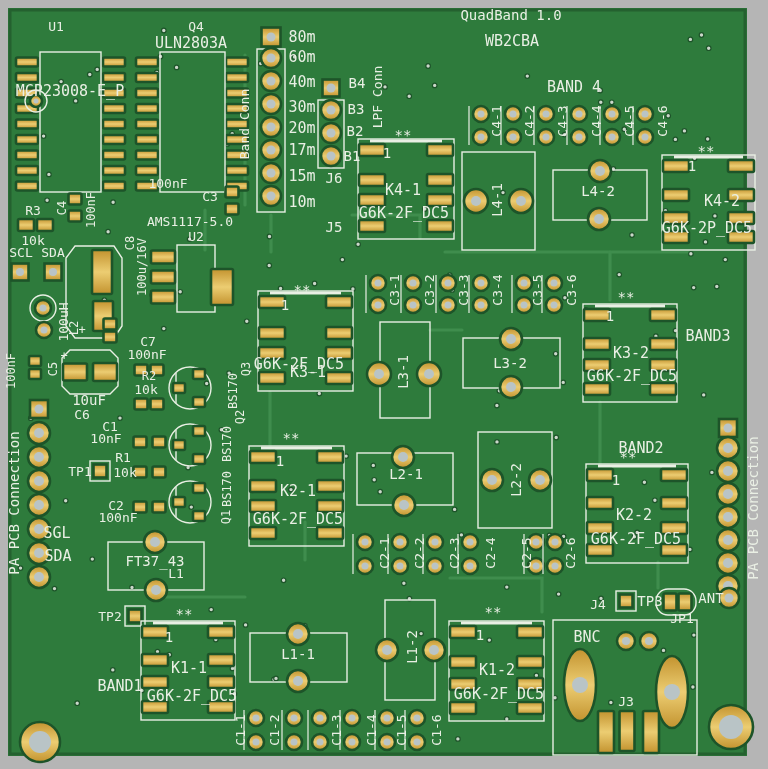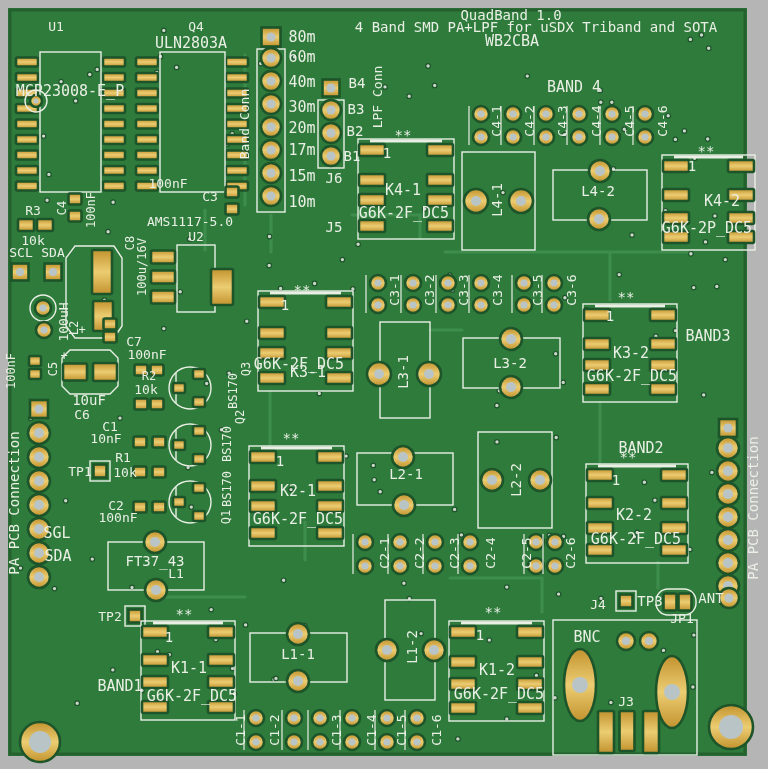--- a/index.html
+++ b/index.html
@@ -612,21 +612,20 @@
       <circle cx="40" cy="742" r="20" fill="url(#gp)" stroke="#1d5429" stroke-width="2.6"></circle>
       <circle cx="40" cy="742" r="11" fill="#b9c4c6"></circle>
       <circle cx="731" cy="727" r="22" fill="url(#gp)" stroke="#1d5429" stroke-width="2.6"></circle>
       <circle cx="731" cy="727" r="12" fill="#b9c4c6"></circle>
       <circle cx="36" cy="101" r="11" fill="none" stroke="#e9efe4" stroke-width="1.4"></circle>
       <circle cx="36" cy="101" r="6" fill="url(#gp)" stroke="#1d5429" stroke-width="2.6"></circle>
       <circle cx="36" cy="101" r="2.5" fill="#b9c4c6"></circle>
     </svg>
   <div id="silk">
     <div class="ttl" style="left:511px;top:15px;font-size:14px;position:absolute">QuadBand 1.0</div>
-    <div class="ttl" style="left:536px;top:27px;font-size:14px;position:absolute">4 Band SMD PA+LPF for uSDX Triband and SOTA</div>
     <div class="ttl" style="left:512px;top:41px;font-size:15px;position:absolute">WB2CBA</div>
   <div class="lb" style="left: 56px; top: 26px; font-size: 13px; transform: translate(-50%, -50%) rotate(0deg);">U1</div>
       <div class="lb" style="left: 70px; top: 43px; font-size: 15px; transform: translate(-50%, -50%) rotate(0deg); margin-top: 48px;">MCP23008-E_P</div>
       <div class="lb" style="left: 196px; top: 26px; font-size: 13px; transform: translate(-50%, -50%) rotate(0deg);">Q4</div>
       <div class="lb" style="left: 191px; top: 43px; font-size: 15px; transform: translate(-50%, -50%) rotate(0deg);">ULN2803A</div>
       <div class="lb" style="left: 244px; top: 124px; font-size: 13px; transform: translate(-50%, -50%) rotate(-90deg);">Band Conn</div>
       <div class="lb" style="left: 302px; top: 37px; font-size: 15px; transform: translate(-50%, -50%) rotate(0deg);">80m</div>
       <div class="lb" style="left: 302px; top: 57px; font-size: 15px; transform: translate(-50%, -50%) rotate(0deg);">60m</div>
       <div class="lb" style="left: 302px; top: 82px; font-size: 15px; transform: translate(-50%, -50%) rotate(0deg);">40m</div>
       <div class="lb" style="left: 302px; top: 107px; font-size: 15px; transform: translate(-50%, -50%) rotate(0deg);">30m</div>
@@ -649,21 +648,21 @@
       <div class="lb" style="left: 91px; top: 210px; font-size: 12px; transform: translate(-50%, -50%) rotate(-90deg);">100nF</div>
       <div class="lb" style="left: 21px; top: 252px; font-size: 13px; transform: translate(-50%, -50%) rotate(0deg);">SCL</div>
       <div class="lb" style="left: 53px; top: 252px; font-size: 13px; transform: translate(-50%, -50%) rotate(0deg);">SDA</div>
       <div class="lb" style="left: 130px; top: 243px; font-size: 12px; transform: translate(-50%, -50%) rotate(-90deg);">C8</div>
       <div class="lb" style="left: 142px; top: 267px; font-size: 12px; transform: translate(-50%, -50%) rotate(-90deg);">100u/16V</div>
       <div class="lb" style="left: 190px; top: 221px; font-size: 13px; transform: translate(-50%, -50%) rotate(0deg);">AMS1117-5.0</div>
       <div class="lb" style="left: 196px; top: 236px; font-size: 13px; transform: translate(-50%, -50%) rotate(0deg);">U2</div>
       <div class="lb" style="left: 63px; top: 322px; font-size: 13px; transform: translate(-50%, -50%) rotate(-90deg);">100uH</div>
       <div class="lb" style="left: 74px; top: 328px; font-size: 12px; transform: translate(-50%, -50%) rotate(-90deg);">L2</div>
       <div class="lb" style="left: 82px; top: 330px; font-size: 12px; transform: translate(-50%, -50%) rotate(0deg);">+</div>
-      <div class="lb" style="left: 134px; top: 341px; font-size: 13px; transform: translate(-50%, -50%) rotate(0deg);">C7</div>
+      <div class="lb" style="left: 148px; top: 341px; font-size: 13px; transform: translate(-50%, -50%) rotate(0deg);">C7</div>
       <div class="lb" style="left: 147px; top: 354px; font-size: 13px; transform: translate(-50%, -50%) rotate(0deg);">100nF</div>
       <div class="lb" style="left: 11px; top: 371px; font-size: 12px; transform: translate(-50%, -50%) rotate(-90deg);">100nF</div>
       <div class="lb" style="left: 53px; top: 369px; font-size: 12px; transform: translate(-50%, -50%) rotate(-90deg);">C5</div>
       <div class="lb" style="left: 64px; top: 356px; font-size: 12px; transform: translate(-50%, -50%) rotate(0deg);">+</div>
       <div class="lb" style="left: 89px; top: 400px; font-size: 14px; transform: translate(-50%, -50%) rotate(0deg);">10uF</div>
       <div class="lb" style="left: 82px; top: 414px; font-size: 13px; transform: translate(-50%, -50%) rotate(0deg);">C6</div>
       <div class="lb" style="left: 149px; top: 376px; font-size: 12px; transform: translate(-50%, -50%) rotate(0deg);">R2</div>
       <div class="lb" style="left: 146px; top: 389px; font-size: 13px; transform: translate(-50%, -50%) rotate(0deg);">10k</div>
       <div class="lb" style="left: 110px; top: 426px; font-size: 13px; transform: translate(-50%, -50%) rotate(0deg);">C1</div>
       <div class="lb" style="left: 106px; top: 438px; font-size: 13px; transform: translate(-50%, -50%) rotate(0deg);">10nF</div>

